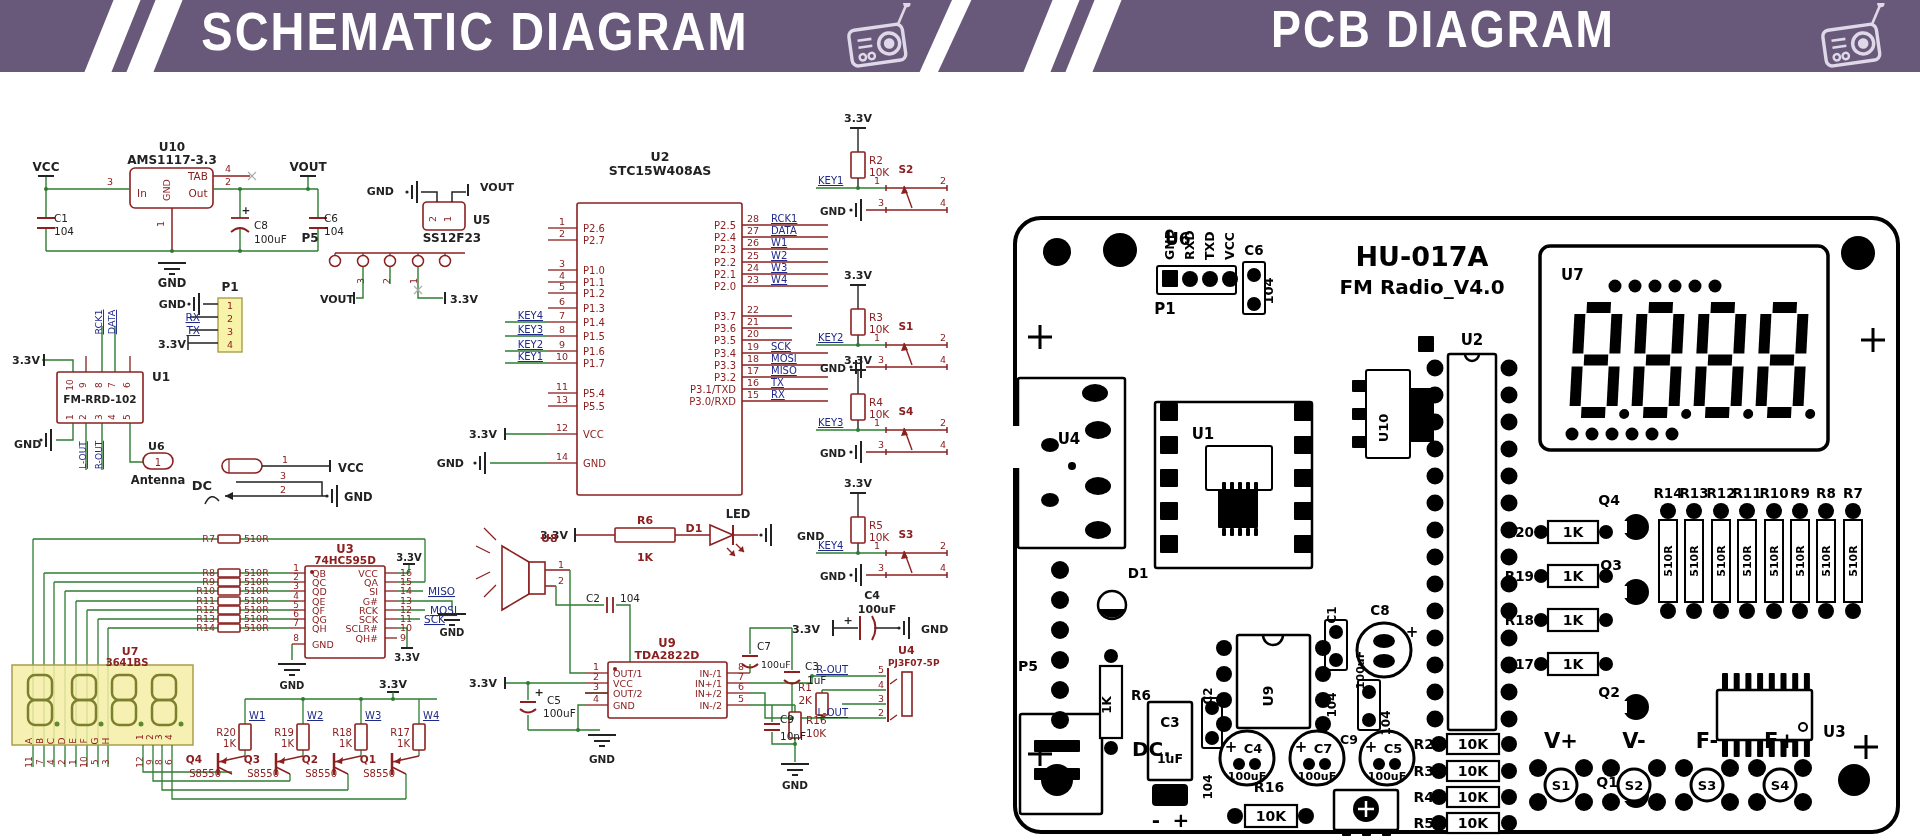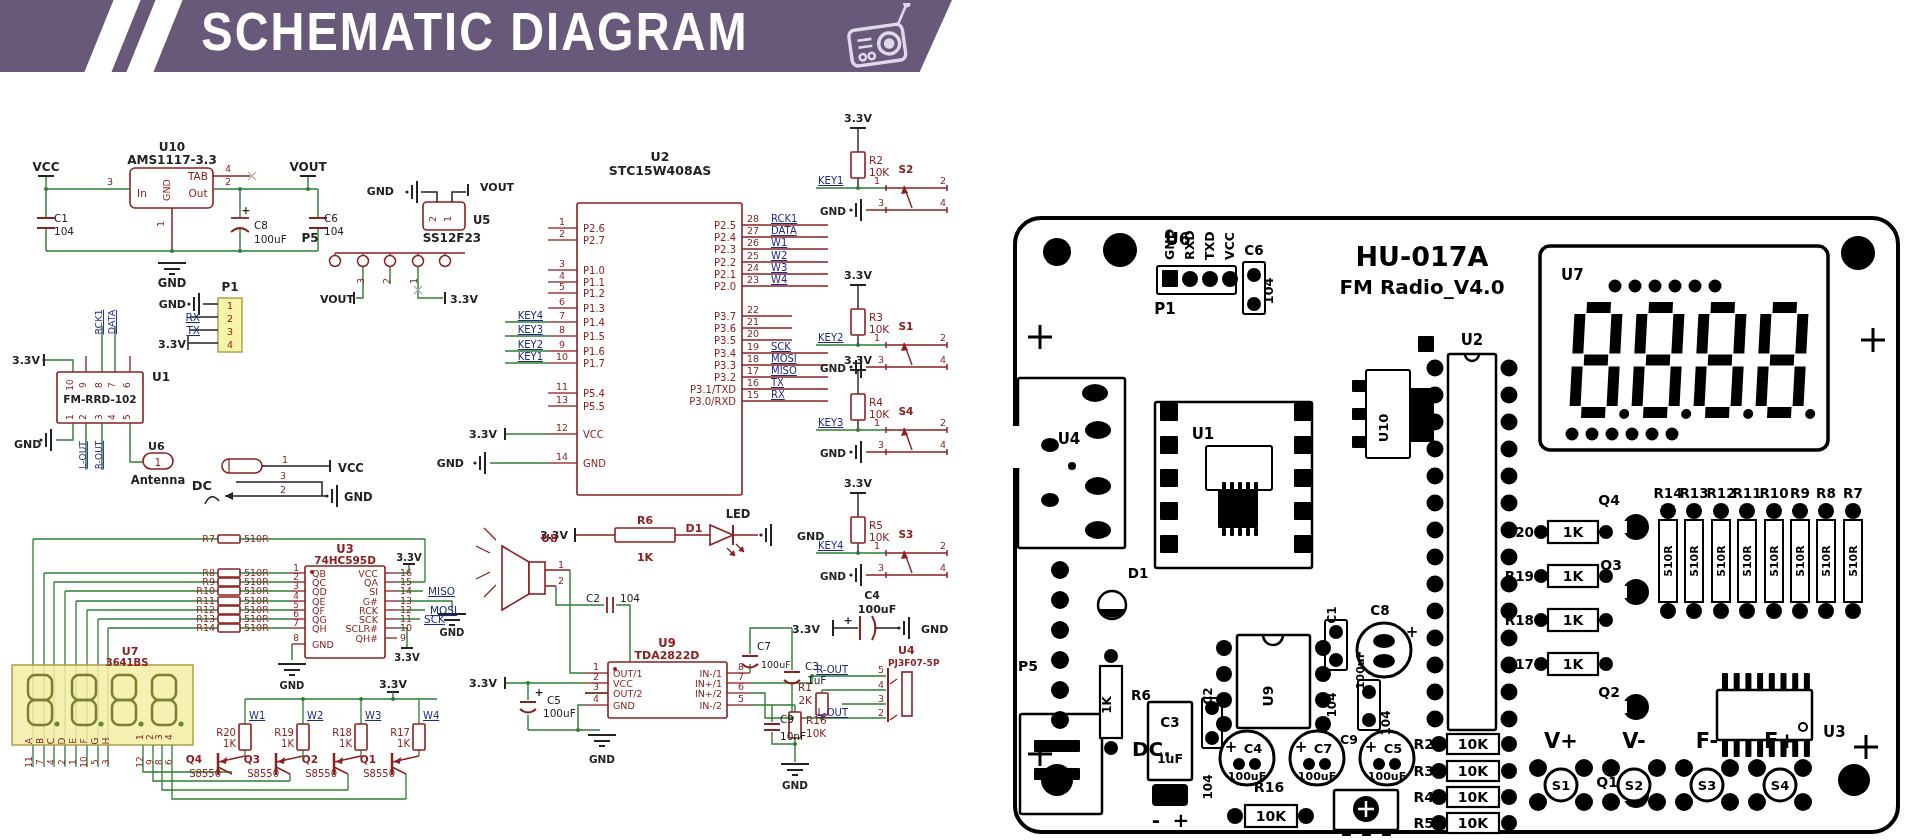--- a/index.html
+++ b/index.html
@@ -20,20 +20,37 @@
 <body>
 
 <div class="stage">
 
   <div class="hdr">
     <div class="hdr-block hdr-left">
       <div class="slash" style="left:99px"></div>
       <div class="slash" style="left:141px"></div>
       <div class="hdr-title" style="left:150px;width:650px">SCHEMATIC DIAGRAM</div>
       <svg width="76" height="66" viewBox="0 0 76 66" style="position:absolute;right:36px;top:3px">
+        <g transform="rotate(-8 38 40)" stroke="#ded8e8" fill="none" stroke-width="3.4">
+          <rect x="10" y="24" width="54" height="36" rx="6"></rect>
+          <circle cx="49" cy="42" r="10.5"></circle>
+            <circle cx="49" cy="42" r="3.6" fill="#ded8e8"></circle>
+          <path d="M18,35h14 M18,42h14" stroke-width="2.6"></path>
+          <circle cx="21" cy="52" r="3.2" stroke-width="2.4"></circle>
+            <circle cx="30" cy="52" r="3.2" stroke-width="2.4"></circle>
+          <path d="M60,25 L72,5" stroke-width="2.6"></path>
+            <circle cx="72" cy="5" r="2" fill="#ded8e8"></circle>
+        </g>
+      </svg>
+    </div>
+    <div class="hdr-block hdr-right">
+      <div class="slash" style="left:100px"></div>
+      <div class="slash" style="left:142px"></div>
+      <div class="hdr-title" style="left:280px;width:450px">PCB DIAGRAM</div>
+      <svg width="76" height="66" viewBox="0 0 76 66" style="position:absolute;right:30px;top:3px">
         <g transform="rotate(-8 38 40)" stroke="#ded8e8" fill="none" stroke-width="3.4">
           <rect x="10" y="24" width="54" height="36" rx="6"></rect>
           <circle cx="49" cy="42" r="10.5"></circle>
             <circle cx="49" cy="42" r="3.6" fill="#ded8e8"></circle>
           <path d="M18,35h14 M18,42h14" stroke-width="2.6"></path>
           <circle cx="21" cy="52" r="3.2" stroke-width="2.4"></circle>
             <circle cx="30" cy="52" r="3.2" stroke-width="2.4"></circle>
           <path d="M60,25 L72,5" stroke-width="2.6"></path>
             <circle cx="72" cy="5" r="2" fill="#ded8e8"></circle>
         </g>

